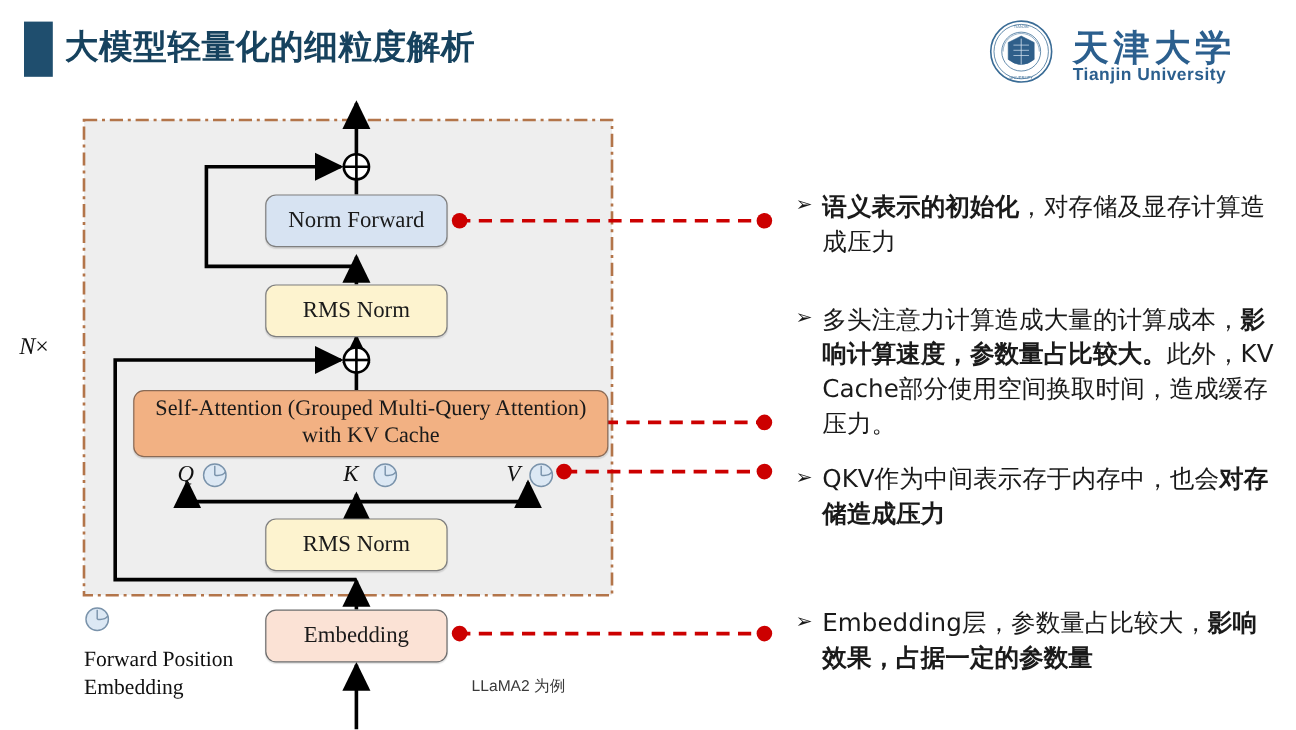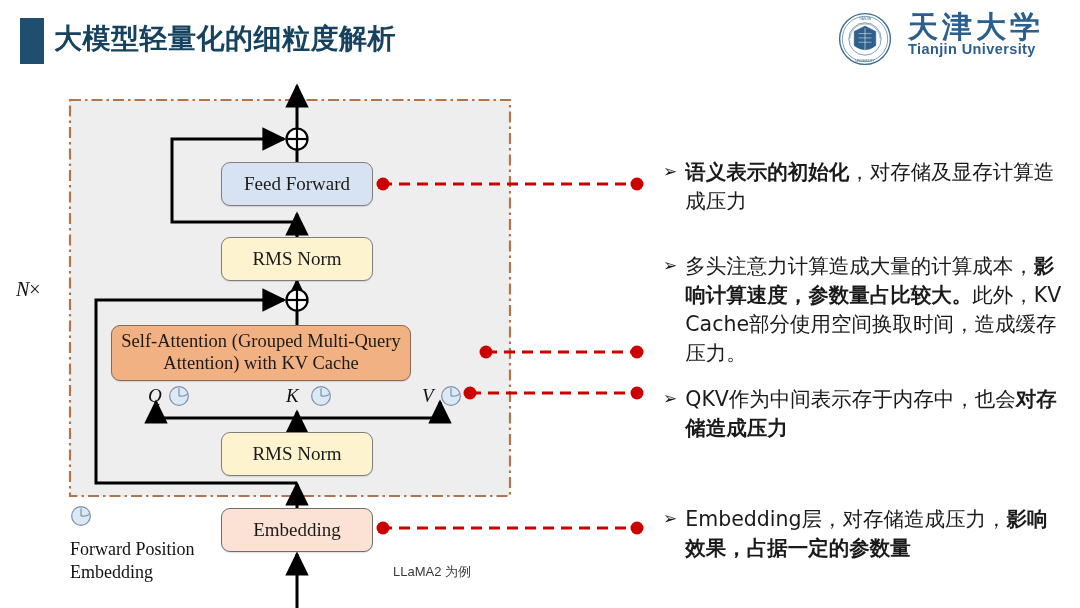--- a/index.html
+++ b/index.html
@@ -13,21 +13,21 @@
     position: relative;
     overflow: hidden;
     font-family: "Liberation Sans", sans-serif;
     color: #000;
   }
 
   
   #title-bar {
     position: absolute;
     left: 0; top: 0;
-    width: 1054px; height: 80px; padding-left: 24px;
+    width: 1054px; height: 80px;
   }
   #title-accent {
     position: absolute;
     left: 20px; top: 18px;
     width: 24px; height: 46px;
     background: #1f4e6e;
   }
   #page-title {
     position: absolute;
     left: 54px; top: 20px;
@@ -35,24 +35,24 @@
     font-size: 28px;
     font-weight: bold;
     color: #16425e;
     letter-spacing: 0.5px;
     white-space: nowrap;
   }
 
   
   #logo-block {
     position: absolute;
-    right: 34px; top: 12px;
+    right: 24px; top: 12px;
     height: 58px;
     display: flex;
-    align-items: flex-start;
+    align-items: flex-end;
     gap: 16px;
   }
   #logo-seal { width: 54px; height: 54px; }
   #logo-text-wrap {
     display: flex;
     flex-direction: column;
     justify-content: center;
     line-height: 1;
   }
   #logo-cn {
@@ -96,21 +96,21 @@
   }
   #blk-ffn {
     left: 221px; top: 82px; width: 152px; height: 44px;
     background: #d7e3f2;
   }
   #blk-rms1 {
     left: 221px; top: 157px; width: 152px; height: 44px;
     background: #fdf3cf;
   }
   #blk-attn {
-    left: 111px; top: 245px; width: 300px; height: 56px;
+    left: 111px; top: 245px; width: 396px; height: 56px;
     background: #f2b183;
     border-color: #8a6a55;
     font-size: 18.5px;
     padding: 0 8px;
   }
   #blk-rms2 {
     left: 221px; top: 352px; width: 152px; height: 44px;
     background: #fdf3cf;
   }
   #blk-emb {
@@ -280,21 +280,21 @@
       <line x1="381" y1="448" x2="637" y2="448" stroke="#cc0000" stroke-width="3" stroke-dasharray="11 7"></line>
       <circle cx="383" cy="448" r="6.5" fill="#cc0000"></circle>
       <circle cx="637" cy="448" r="6.5" fill="#cc0000"></circle>
     </g>
   </svg>
 
   <div id="n-times">
     <span>N</span><span class="x">×</span>
   </div>
 
-  <div class="blk" id="blk-ffn">Feed Forward</div>
+  <div class="blk" id="blk-ffn">Norm Forward</div>
   <div class="blk" id="blk-rms1">RMS Norm</div>
   <div class="blk" id="blk-attn">Self-Attention (Grouped Multi-Query Attention) with KV Cache</div>
   <div class="blk" id="blk-rms2">RMS Norm</div>
   <div class="blk" id="blk-emb">Embedding</div>
 
   <div class="qkv-lbl" id="lbl-q">Q</div>
   <div class="qkv-lbl" id="lbl-k">K</div>
   <div class="qkv-lbl" id="lbl-v">V</div>
 
   <svg class="rope-icon" id="rope-q" viewBox="0 0 24 24">
@@ -334,15 +334,15 @@
   <div class="bullet" id="bullet-1">
     <span class="bullet-marker">➢</span>
     <span class="bullet-text"><span>多头注意力计算造成大量的计算成本，</span><b>影响计算速度，参数量占比较大。</b><span>此外，KV Cache部分使用空间换取时间，造成缓存压力。</span></span>
   </div>
   <div class="bullet" id="bullet-2">
     <span class="bullet-marker">➢</span>
     <span class="bullet-text"><span>QKV作为中间表示存于内存中，也会</span><b>对存储造成压力</b></span>
   </div>
   <div class="bullet" id="bullet-3">
     <span class="bullet-marker">➢</span>
-    <span class="bullet-text"><span>Embedding层，对存储造成压力，</span><b>影响效果，占据一定的参数量</b></span>
+    <span class="bullet-text"><span>Embedding层，参数量占比较大，</span><b>影响效果，占据一定的参数量</b></span>
   </div>
 </div>
 
 </body></html>

